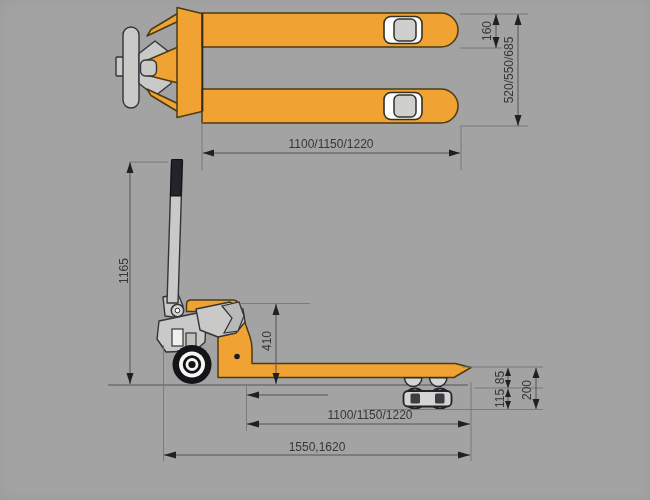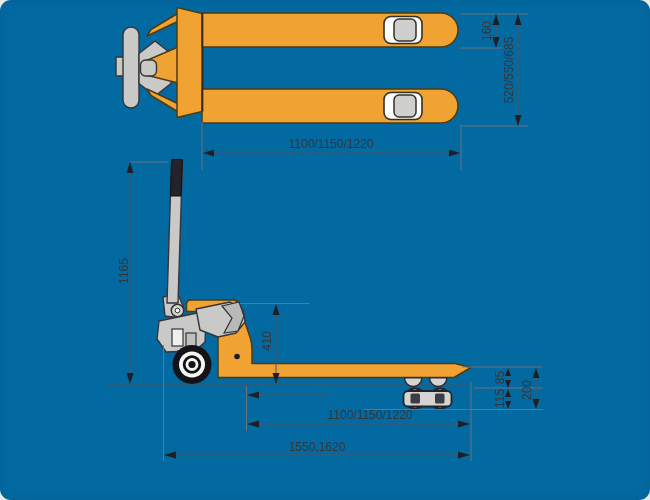--- a/index.html
+++ b/index.html
@@ -1,17 +1,17 @@
 <!DOCTYPE html>
 <html><head>
 <meta charset="utf-8">
 <style>
   html,body{margin:0;padding:0;background:#e9e9e7;}
-  .page{position:relative;width:650px;height:500px;background:#0369a1;overflow:hidden;
-        box-shadow:inset 0 0 14px rgba(0,0,0,0.05);border-radius:11px;}
+  .page{position:relative;width:650px;height:500px;background:#a3a3a3;overflow:hidden;
+        box-shadow:inset 0 0 14px rgba(0,0,0,0.05);}
   svg{display:block}
   text{font-family:"Liberation Sans","DejaVu Sans",sans-serif;fill:#36363a;font-size:12px;}
   .oline{fill:#F0A232;stroke:#4a3c14;stroke-width:1.5;stroke-linejoin:round;}
   .metal{fill:#c9c9c7;stroke:#34343a;stroke-width:1.4;stroke-linejoin:round;}
   .metal2{fill:#d4d4d2;stroke:#2b2b31;stroke-width:1.5;stroke-linejoin:round;}
   .dline{stroke:#55555a;stroke-width:1;fill:none;}
   .eline{stroke:#75757a;stroke-width:0.9;fill:none;}
   .arr{fill:#1f1f24;stroke:none;}
 </style>
 </head>

